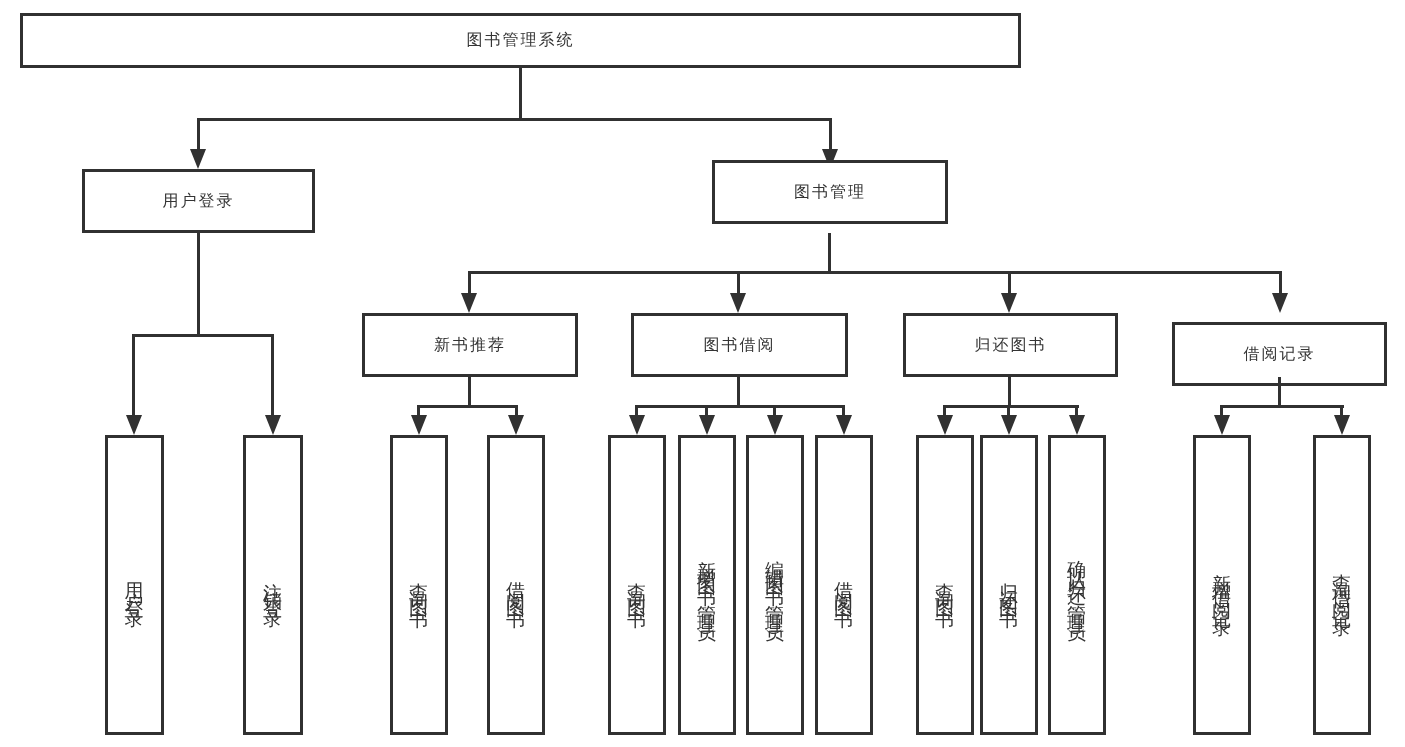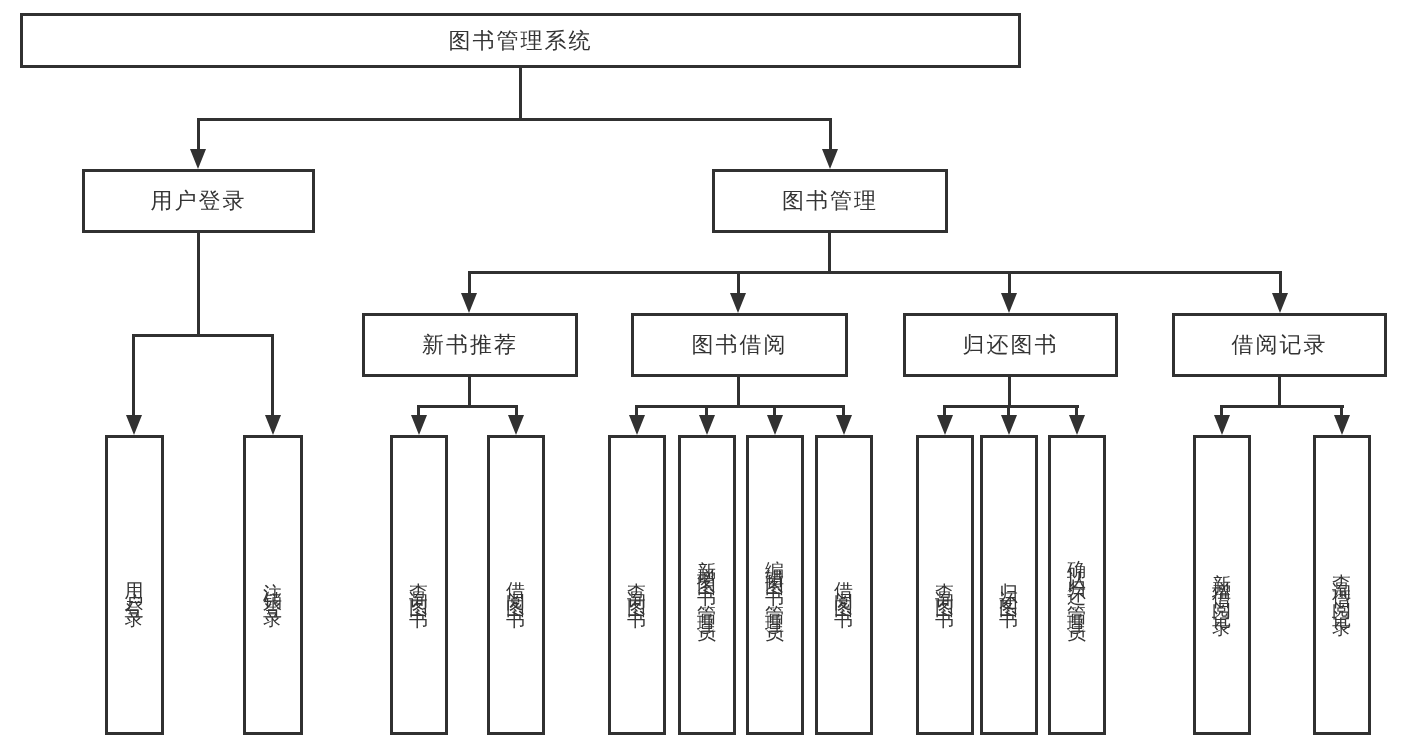--- a/index.html
+++ b/index.html
@@ -14,21 +14,21 @@
     position:absolute;
     box-sizing:border-box;
     border:3px solid #313131;
     background:#ffffff;
     display:flex;
     align-items:center;
     justify-content:center;
     color:#343434;
   }
   .node.h span {
-    font-size:22px;
+    font-size:16px;
     letter-spacing:2px;
     white-space:nowrap;
   }
   .node.v span {
     writing-mode:vertical-rl;
     text-orientation:mixed;
     font-size:19px;
     letter-spacing:9px;
     line-height:1;
   }
@@ -68,21 +68,21 @@
   <div class="vl" style="left:519px;top:68px;height:52px"></div>
   <div class="hl" style="left:197px;top:118px;width:635px"></div>
   <div class="vl" style="left:197px;top:118px;height:33px"></div>
   <div class="ar" style="left:190px;top:149px"></div>
   <div class="vl" style="left:829px;top:118px;height:33px"></div>
   <div class="ar" style="left:822px;top:149px"></div>
 
   <div class="node h" style="left:82px;top:169px;width:233px;height:64px">
     <span>用户登录</span>
   </div>
-  <div class="node h" style="left:712px;top:169px;width:236px;height:64px">
+  <div class="node h" style="left:712px;top:160px;width:236px;height:64px">
     <span>图书管理</span>
   </div>
 
   <div class="vl" style="left:197px;top:233px;height:104px"></div>
   <div class="hl" style="left:132px;top:334px;width:142px"></div>
   <div class="vl" style="left:132px;top:334px;height:83px"></div>
   <div class="ar" style="left:126px;top:415px"></div>
   <div class="vl" style="left:271px;top:334px;height:83px"></div>
   <div class="ar" style="left:265px;top:415px"></div>
 
@@ -99,21 +99,21 @@
 
   <div class="node h" style="left:631px;top:313px;width:217px;height:64px">
     <span>图书借阅</span>
   </div>
   <div class="node h" style="left:362px;top:313px;width:216px;height:64px">
     <span>新书推荐</span>
   </div>
   <div class="node h" style="left:903px;top:313px;width:215px;height:64px">
     <span>归还图书</span>
   </div>
-  <div class="node h" style="left:1172px;top:313px;width:215px;height:64px">
+  <div class="node h" style="left:1172px;top:322px;width:215px;height:64px">
     <span>借阅记录</span>
   </div>
 
   <div class="vl" style="left:468px;top:377px;height:31px"></div>
   <div class="hl" style="left:417px;top:405px;width:101px"></div>
   <div class="vl" style="left:417px;top:405px;height:12px"></div>
   <div class="ar" style="left:411px;top:415px"></div>
   <div class="vl" style="left:515px;top:405px;height:12px"></div>
   <div class="ar" style="left:508px;top:415px"></div>
 

